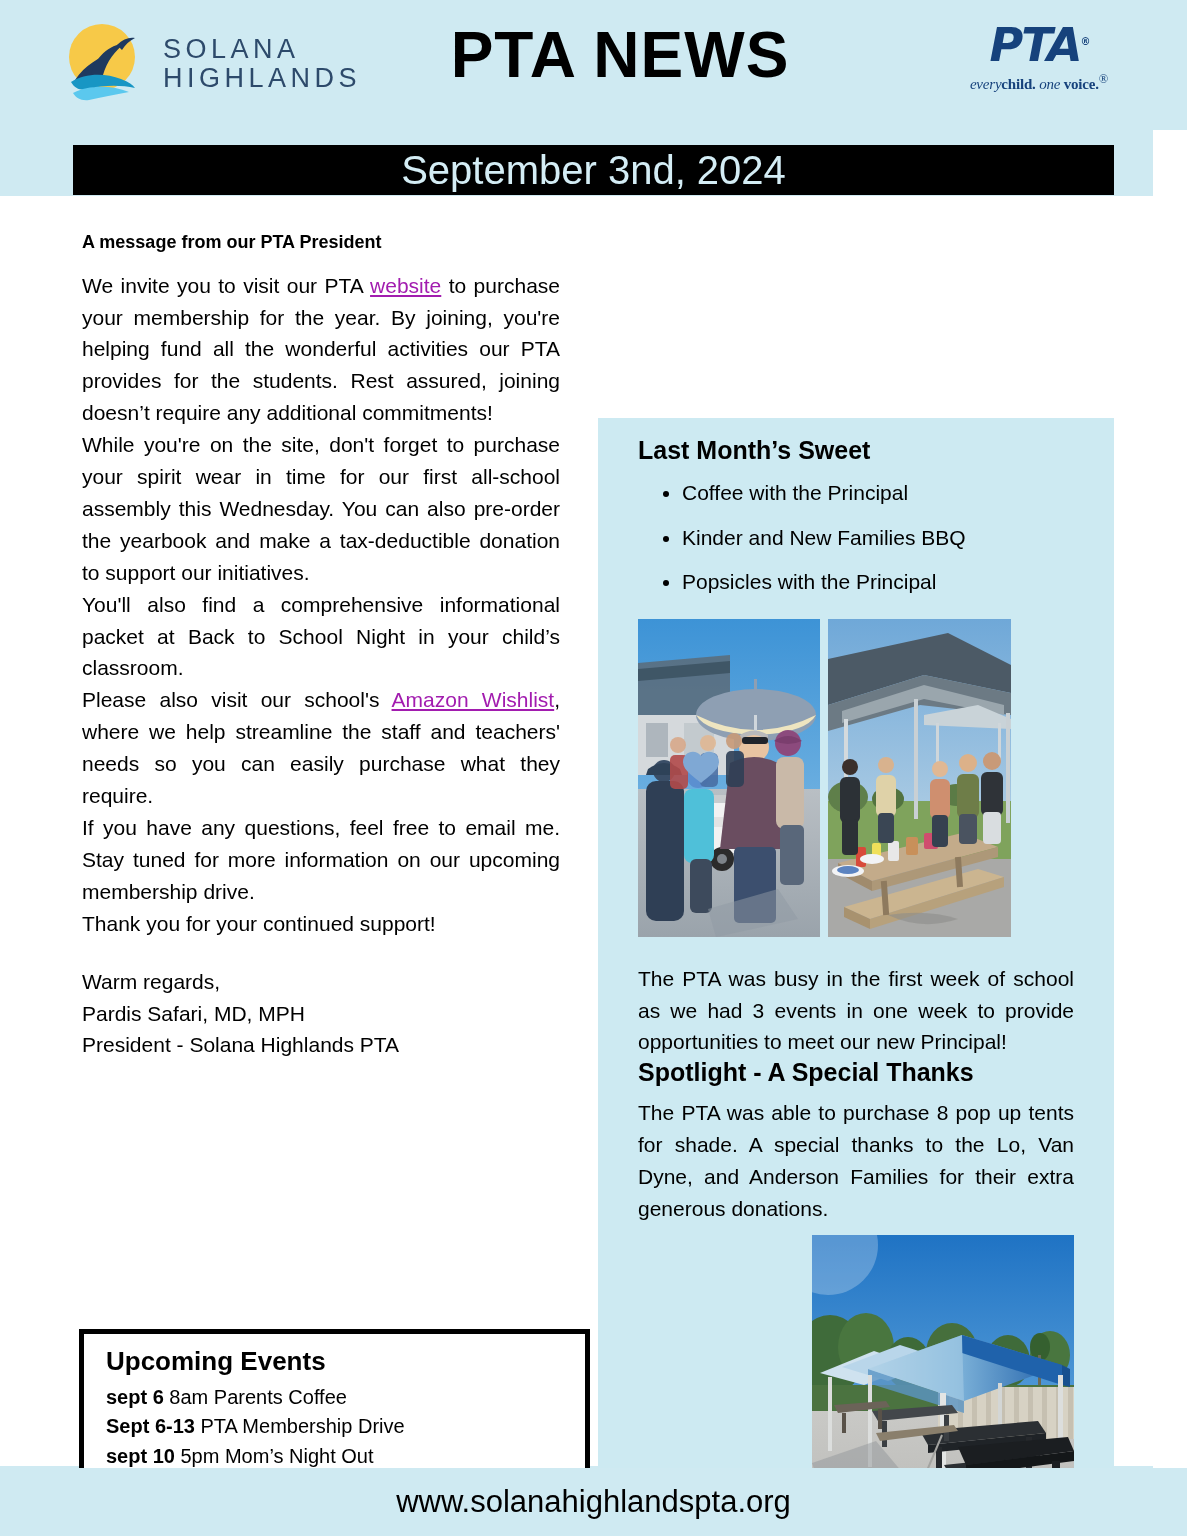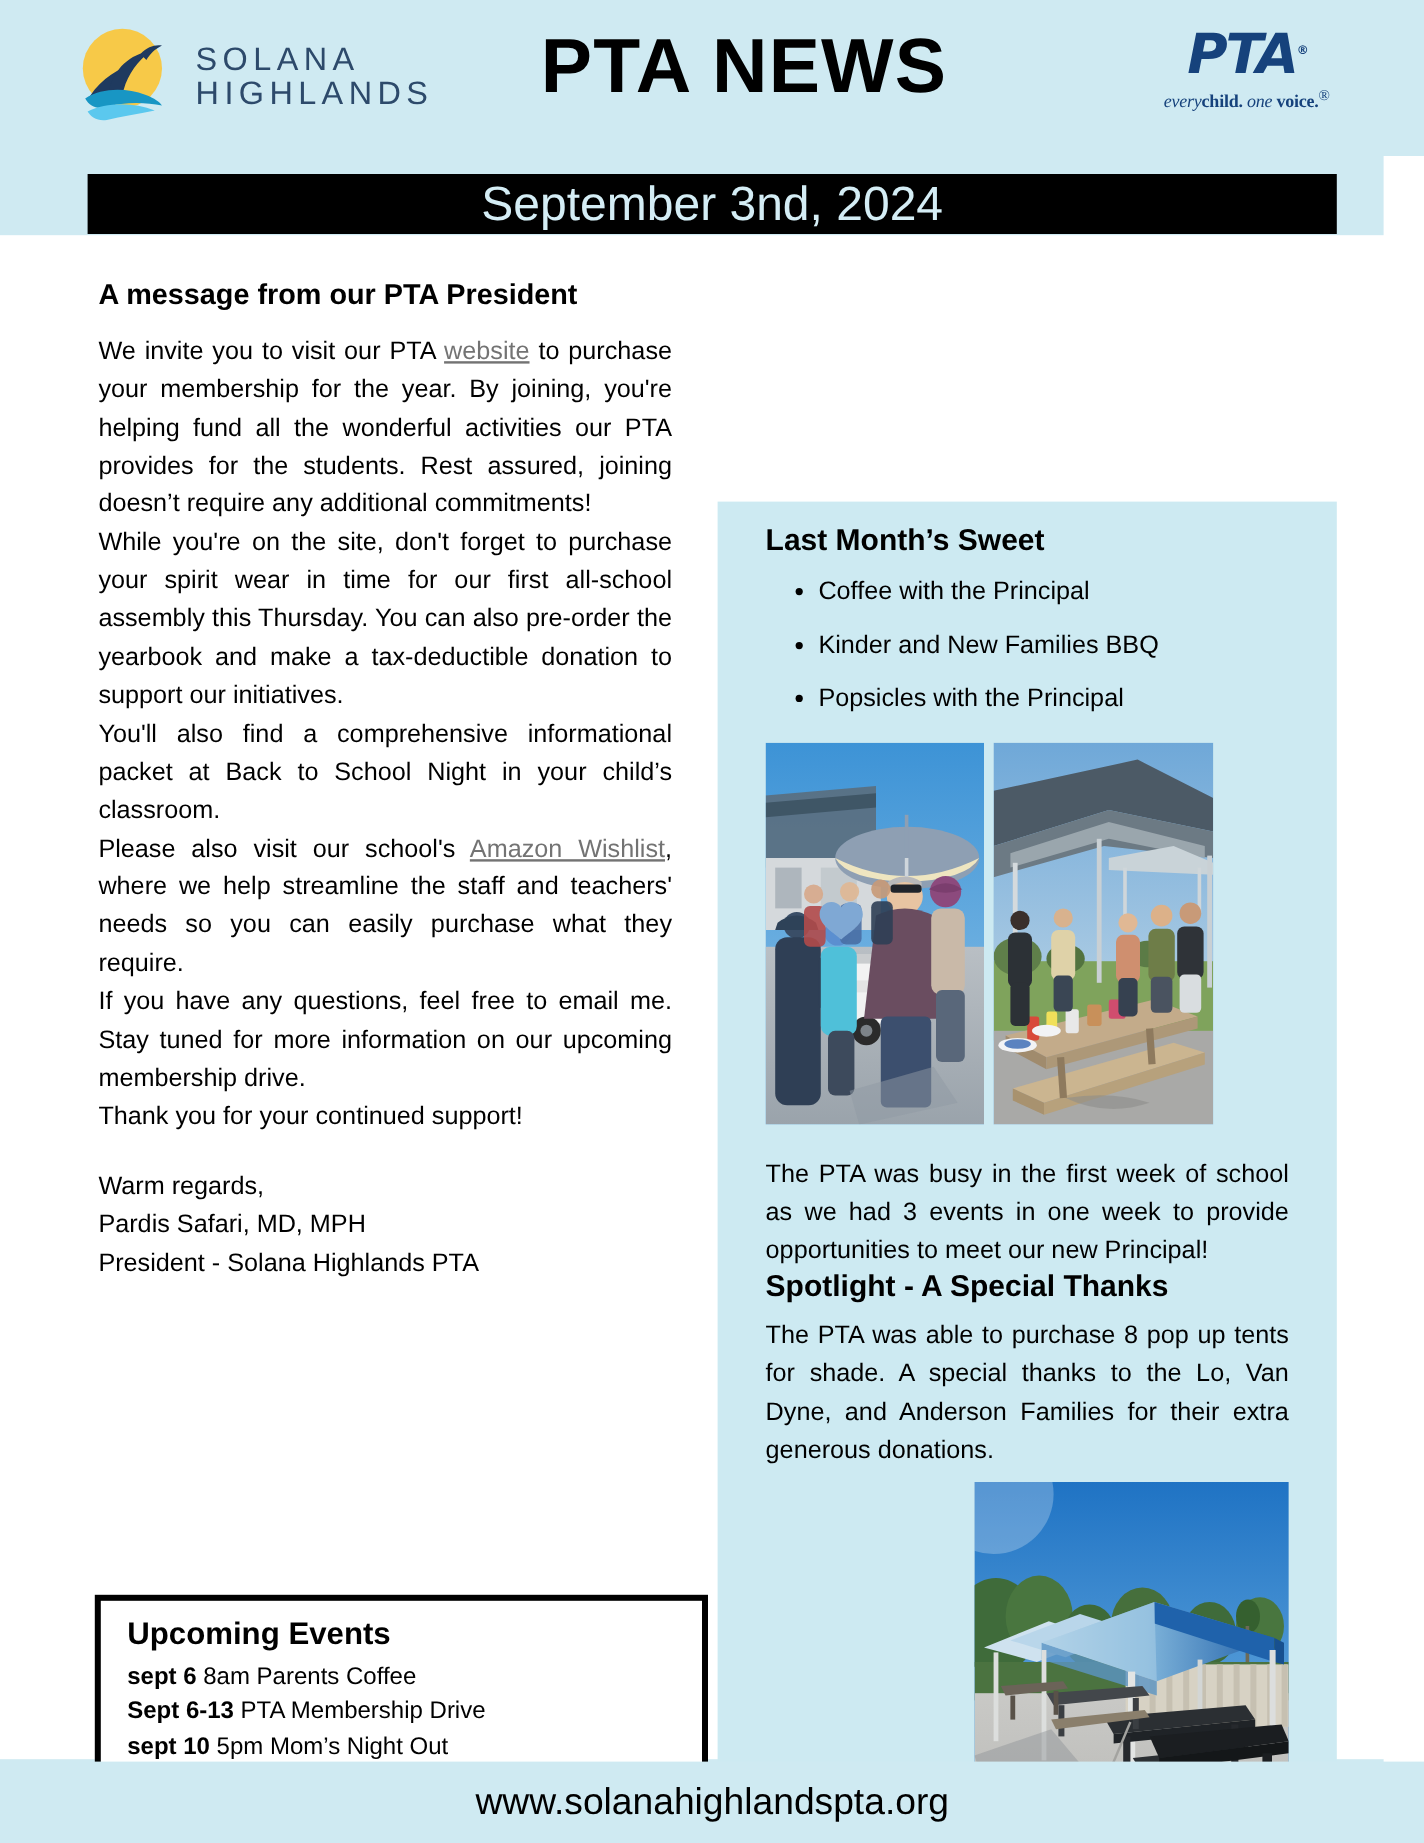--- a/index.html
+++ b/index.html
@@ -121,33 +121,33 @@
     background: #ffffff;
   }
 
   
   .left-col {
     position: absolute;
     left: 82px; top: 36px;
     width: 478px;
   }
   .section-head {
-    font-size: 24px;
+    font-size: 18px;
     font-weight: bold;
     margin: 0 0 16px 0;
     line-height: 1.2;
   }
   .prez-body {
     font-size: 21px;
     line-height: 1.52;
     text-align: justify;
   }
   .prez-body p { margin: 0; }
   .prez-body a.inline-link {
-    color: #737373;
+    color: #a21caf;
     text-decoration: underline;
   }
   .sig { margin-top: 26px; }
   .sig div { line-height: 1.52; }
 
   
   .events-box {
     position: absolute;
     left: 79px; top: 1133px;
     width: 511px; height: 312px;
@@ -275,21 +275,21 @@
     <span>September 3nd, 2024</span>
   </div>
 
   <div class="body-area">
 
     <div class="left-col">
       <h2 class="section-head">A message from our PTA President</h2>
 
       <div class="prez-body">
         <p><span>We invite you to visit our PTA </span><a class="inline-link" href="#">website</a><span> to purchase your membership for the year. By joining, you're helping fund all the wonderful activities our PTA provides for the students. Rest assured, joining doesn’t require any additional commitments!</span></p>
-        <p>While you're on the site, don't forget to purchase your spirit wear in time for our first all-school assembly this Thursday. You can also pre-order the yearbook and make a tax-deductible donation to support our initiatives.</p>
+        <p>While you're on the site, don't forget to purchase your spirit wear in time for our first all-school assembly this Wednesday. You can also pre-order the yearbook and make a tax-deductible donation to support our initiatives.</p>
         <p>You'll also find a comprehensive informational packet at Back to School Night in your child’s classroom.</p>
         <p><span>Please also visit our school's </span><a class="inline-link" href="#">Amazon Wishlist</a><span>, where we help streamline the staff and teachers' needs so you can easily purchase what they require.</span></p>
         <p>If you have any questions, feel free to email me. Stay tuned for more information on our upcoming membership drive.</p>
         <p>Thank you for your continued support!</p>
 
         <div class="sig">
           <div>Warm regards,</div>
           <div>Pardis Safari, MD, MPH</div>
           <div>President - Solana Highlands PTA</div>
         </div>

